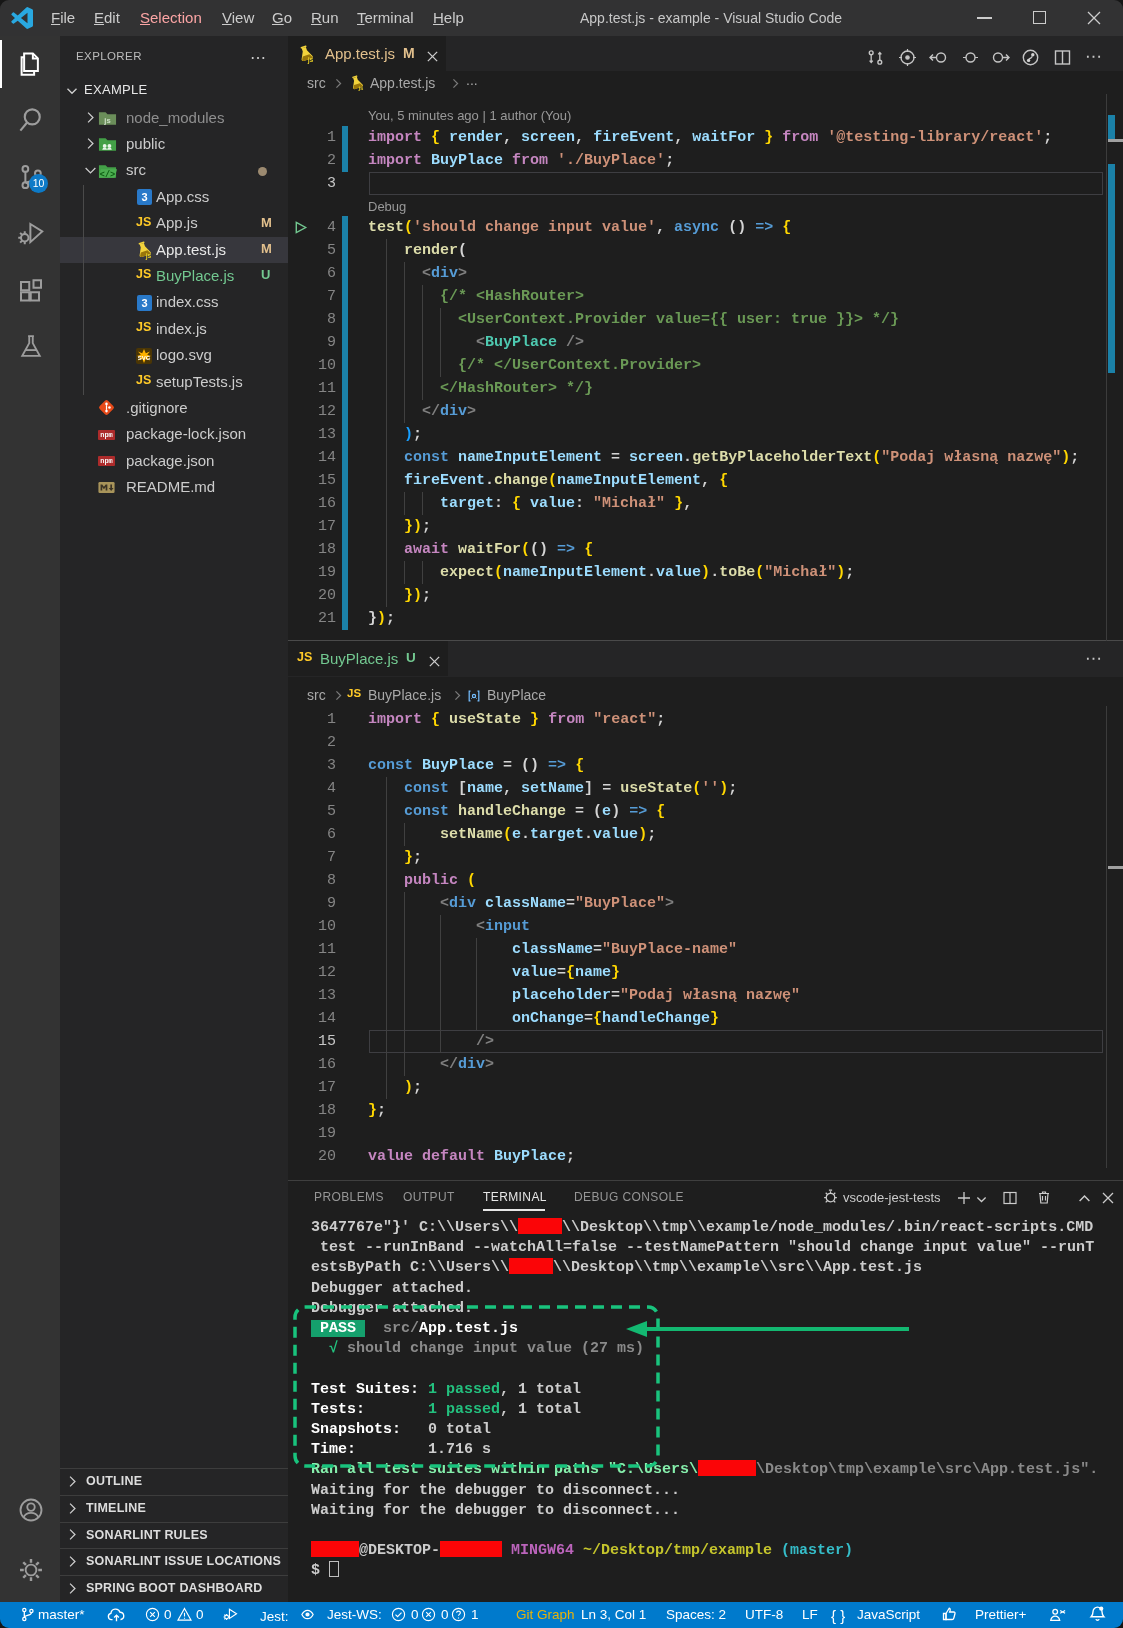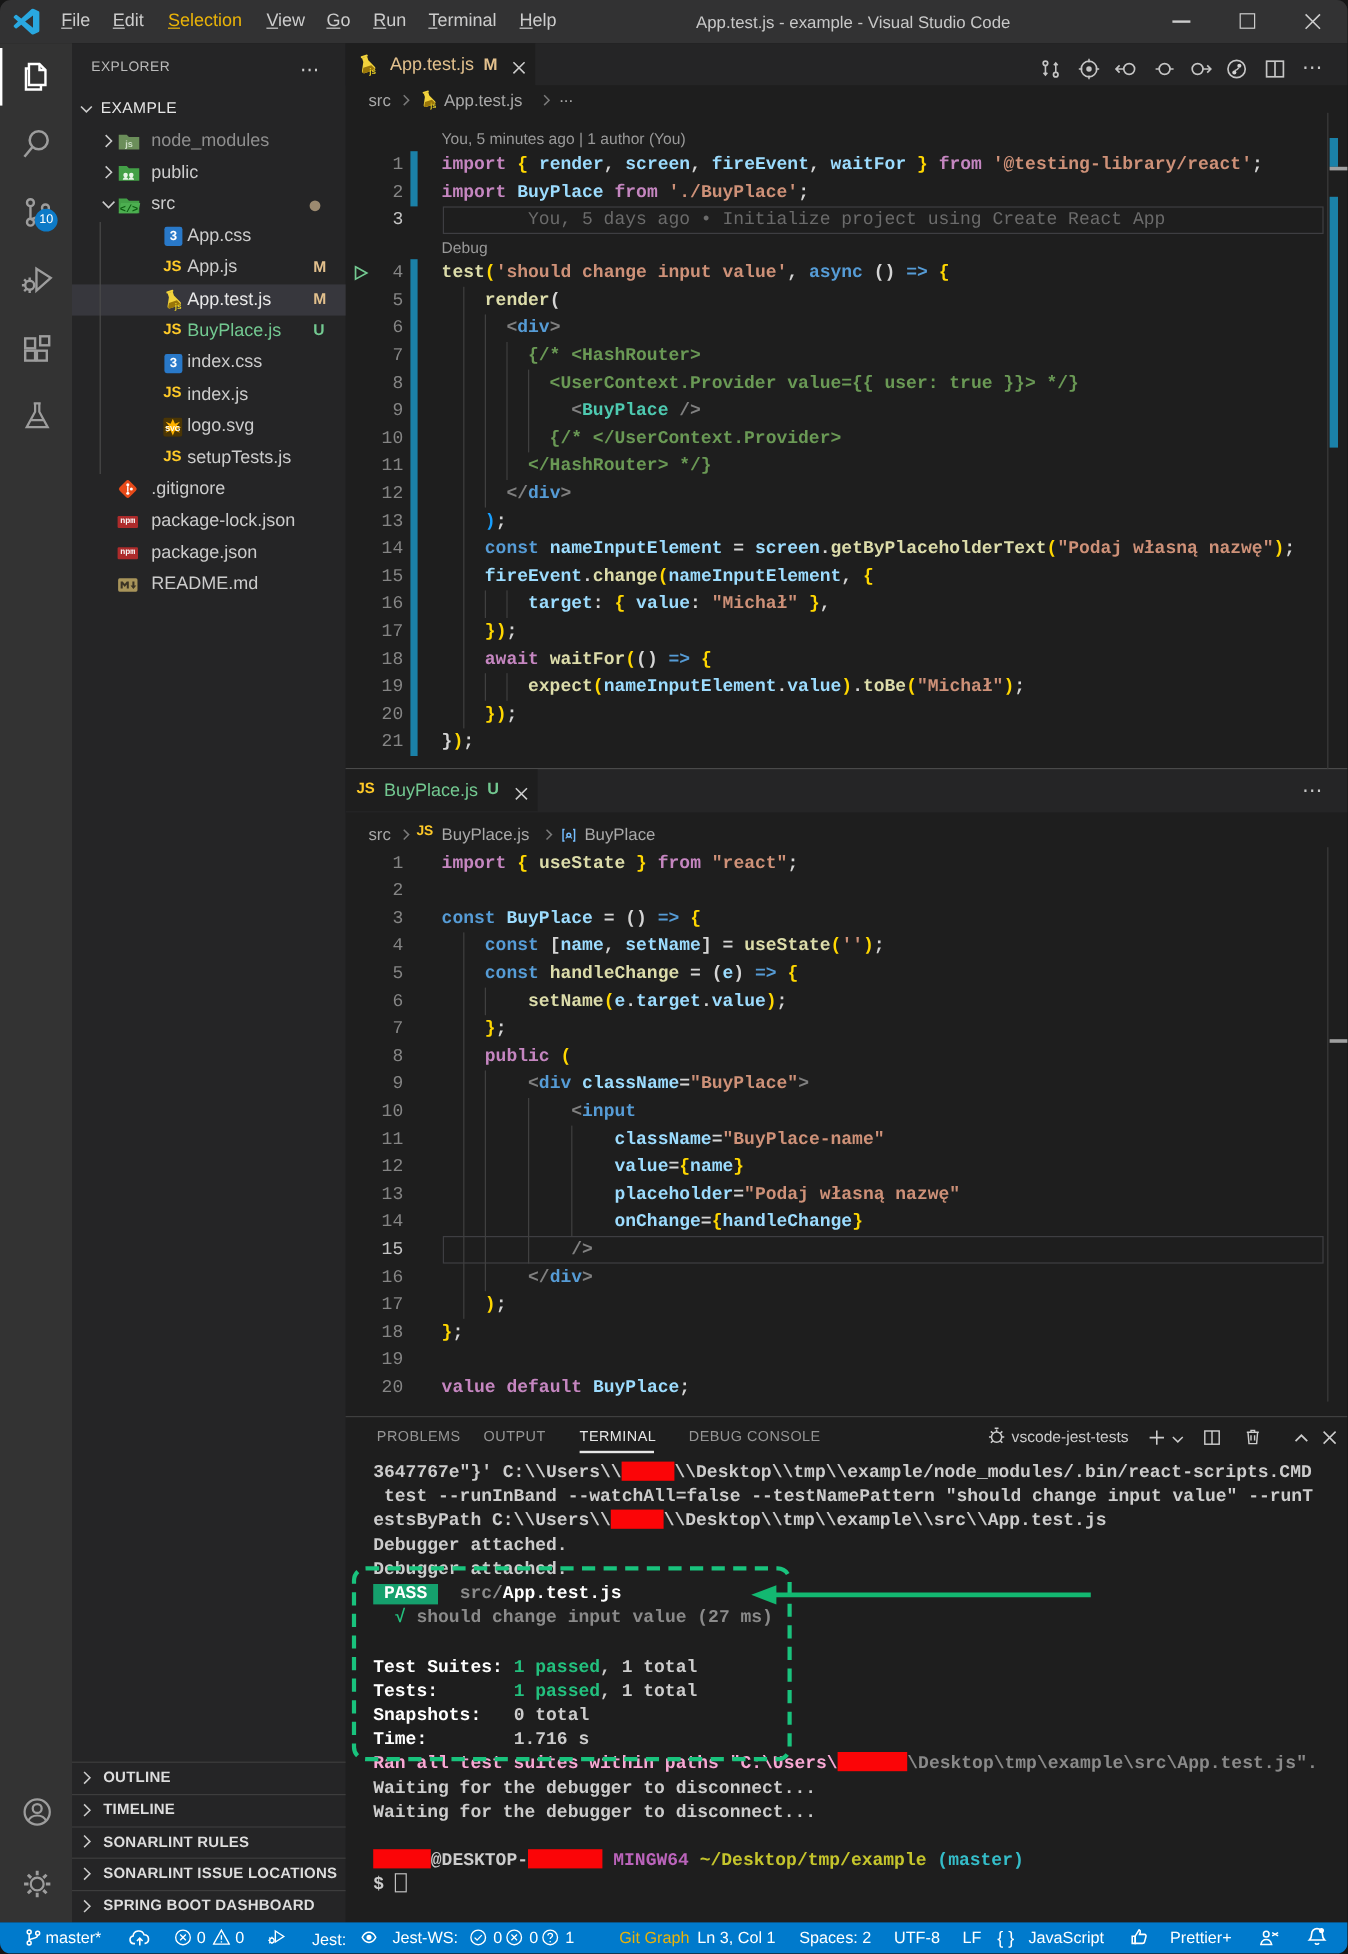--- a/index.html
+++ b/index.html
@@ -17,21 +17,21 @@
     <div class="abs" style="left:288px;top:36px;width:835px;height:35px;background:#252526"></div>
     <div class="abs" style="left:288px;top:641px;width:835px;height:36px;background:#252526"></div>
     <div class="abs" style="left:288px;top:640px;width:835px;height:1px;background:#4a4a4a"></div>
     <div class="abs" style="left:288px;top:1180px;width:835px;height:1px;background:#3f3f3f"></div>
     <div class="abs" style="left:0;top:1602px;width:1123px;height:26px;background:#007acc"></div>
     <svg class="abs" style="left:11px;top:7px" width="22" height="22" viewBox="0 0 100 100">
 <path fill="#29a8e0" fill-rule="evenodd" d="M96.5 10.7 76.7 1.2a6 6 0 0 0-6.8 1.2L30.6 38.2 13.5 25.2a4 4 0 0 0-5.1.2L3.1 30.2a4 4 0 0 0 0 5.9L17.9 50 3.1 64.1a4 4 0 0 0 0 5.9l5.3 4.8a4 4 0 0 0 5.1.2l17.1-13 39.3 35.8a6 6 0 0 0 6.8 1.2l19.8-9.5A6 6 0 0 0 100 84V16.1a6 6 0 0 0-3.5-5.4zM75 73.3 45.2 50 75 26.7z"></path>
 </svg>
     <div class="abs" style="left:51px;top:9px;font-size:15px;color:#cccccc"><span style="text-decoration:underline">F</span>ile</div>
     <div class="abs" style="left:94px;top:9px;font-size:15px;color:#cccccc"><span style="text-decoration:underline">E</span>dit</div>
-    <div class="abs" style="left:140px;top:9px;font-size:15px;color:#eab308"><span style="text-decoration:underline">S</span>election</div>
+    <div class="abs" style="left:140px;top:9px;font-size:15px;color:#fca5a5"><span style="text-decoration:underline">S</span>election</div>
     <div class="abs" style="left:222px;top:9px;font-size:15px;color:#cccccc"><span style="text-decoration:underline">V</span>iew</div>
     <div class="abs" style="left:272px;top:9px;font-size:15px;color:#cccccc"><span style="text-decoration:underline">G</span>o</div>
     <div class="abs" style="left:311px;top:9px;font-size:15px;color:#cccccc"><span style="text-decoration:underline">R</span>un</div>
     <div class="abs" style="left:357px;top:9px;font-size:15px;color:#cccccc"><span style="text-decoration:underline">T</span>erminal</div>
     <div class="abs" style="left:433px;top:9px;font-size:15px;color:#cccccc"><span style="text-decoration:underline">H</span>elp</div>
     <div class="abs" style="left:580px;top:10px;font-size:14px;color:#c8c8c8">App.test.js - example - Visual Studio Code</div>
     <div class="abs" style="left:977px;top:17px;width:15px;height:1.5px;background:#cccccc"></div>
     <div class="abs" style="left:1033px;top:11px;width:13px;height:13px;border:1.2px solid #cccccc"></div>
     <svg class="abs" style="left:1087px;top:11px" width="14" height="14" viewBox="0 0 14 14">
       <path stroke="#cccccc" stroke-width="1.3" d="M1 1l12 12M13 1L1 13"></path>
@@ -273,21 +273,20 @@
     <div class="ln" style="left:288px;top:492px;color:#858585">16</div>
     <div class="ln" style="left:288px;top:515px;color:#858585">17</div>
     <div class="ln" style="left:288px;top:538px;color:#858585">18</div>
     <div class="ln" style="left:288px;top:561px;color:#858585">19</div>
     <div class="ln" style="left:288px;top:584px;color:#858585">20</div>
     <div class="ln" style="left:288px;top:607px;color:#858585">21</div>
     <svg class="abs" style="left:293px;top:220px" width="15" height="15" viewBox="0 0 16 16" fill="none" stroke="#73c991" stroke-width="1.5">
       <path d="M3.5 2.5l10 5.5-10 5.5z"></path>
     </svg>
     <div class="abs" style="left:369px;top:172px;width:734px;height:23px;border:1px solid #3e3e42"></div>
-    <div class="cl" style="left:440px;top:172px;color:#6b6b6b;font-weight:400">You, 5 days ago • Initialize project using Create React App</div>
     <div class="abs" style="left:368px;top:199px;font-size:13px;color:#999999">Debug</div>
     <div class="guide" style="left:386px;top:239px;height:368px"></div>
     <div class="guide" style="left:404px;top:262px;height:161px"></div>
     <div class="guide" style="left:422px;top:285px;height:115px"></div>
     <div class="guide" style="left:440px;top:308px;height:69px"></div>
     <div class="guide" style="left:404px;top:492px;height:23px"></div>
     <div class="guide" style="left:422px;top:492px;height:23px"></div>
     <div class="guide" style="left:404px;top:561px;height:23px"></div>
     <div class="guide" style="left:422px;top:561px;height:23px"></div>
     <div class="cl" style="left:368px;top:126.0px"><span style="color:#C586C0">import</span><span style="color:#D4D4D4"> </span><span style="color:#FFD700">{</span><span style="color:#D4D4D4"> </span><span style="color:#9CDCFE">render</span><span style="color:#D4D4D4">, </span><span style="color:#9CDCFE">screen</span><span style="color:#D4D4D4">, </span><span style="color:#9CDCFE">fireEvent</span><span style="color:#D4D4D4">, </span><span style="color:#9CDCFE">waitFor</span><span style="color:#D4D4D4"> </span><span style="color:#FFD700">}</span><span style="color:#D4D4D4"> </span><span style="color:#C586C0">from</span><span style="color:#D4D4D4"> </span><span style="color:#CE9178">'@testing-library/react'</span><span style="color:#D4D4D4">;</span></div>
@@ -418,21 +417,21 @@
     <div class="trow" style="top:1258.4px">estsByPath C:\\Users\\<span style="display:inline-block;background:#fb0507;width:44px;height:16px;vertical-align:-3px"></span>\\Desktop\\tmp\\example\\src\\App.test.js</div>
     <div class="trow" style="top:1278.6px">Debugger attached.</div>
     <div class="trow" style="top:1298.8px">Debugger attached.</div>
     <div class="trow" style="top:1319.0px"><span style="background:#15a06d;color:#ffffff"> PASS </span>  <span style="color:#8a8a8a">src/</span><span style="color:#fff">App.test.js</span></div>
     <div class="trow" style="top:1339.2px">  <span style="color:#23c07e">√</span><span style="color:#8a8a8a"> should change input value (27 ms)</span></div>
     <div class="trow" style="top:1359.4px"></div>
     <div class="trow" style="top:1379.6px"><span style="color:#fff">Test Suites: </span><span style="color:#23c07e">1 passed</span>, 1 total</div>
     <div class="trow" style="top:1399.8px"><span style="color:#fff">Tests:       </span><span style="color:#23c07e">1 passed</span>, 1 total</div>
     <div class="trow" style="top:1420.0px"><span style="color:#fff">Snapshots:   </span>0 total</div>
     <div class="trow" style="top:1440.2px"><span style="color:#fff">Time:        </span>1.716 s</div>
-    <div class="trow" style="top:1460.4px"><span style="color:#f9a8d4">Ran all test suites within paths "C:\Users\</span><span style="display:inline-block;background:#fb0507;width:58px;height:16px;vertical-align:-3px"></span><span style="color:#8a8a8a">\Desktop\tmp\example\src\App.test.js".</span></div>
+    <div class="trow" style="top:1460.4px"><span style="color:#86efac">Ran all test suites within paths "C:\Users\</span><span style="display:inline-block;background:#fb0507;width:58px;height:16px;vertical-align:-3px"></span><span style="color:#8a8a8a">\Desktop\tmp\example\src\App.test.js".</span></div>
     <div class="trow" style="top:1480.6px">Waiting for the debugger to disconnect...</div>
     <div class="trow" style="top:1500.8px">Waiting for the debugger to disconnect...</div>
     <div class="trow" style="top:1521.0px"></div>
     <div class="trow" style="top:1541.2px"><span style="display:inline-block;background:#fb0507;width:48px;height:16px;vertical-align:-3px"></span>@DESKTOP-<span style="display:inline-block;background:#fb0507;width:62px;height:16px;vertical-align:-3px"></span> <span style="color:#bb64bb">MINGW64</span> <span style="color:#c5c52c">~/Desktop/tmp/example</span> <span style="color:#35bdc9">(master)</span></div>
     <div class="trow" style="top:1561.4px">$ <span style="display:inline-block;width:10px;height:16px;border:1px solid #c0c0c0;vertical-align:-3px"></span></div>
     <svg class="abs" style="left:290px;top:1300px" width="380" height="176" viewBox="0 0 380 176" fill="none">
 <rect x="5" y="7" width="363" height="159" rx="10" stroke="#19c37d" stroke-width="3.5" stroke-dasharray="11 7"></rect>
     </svg>
     <svg class="abs" style="left:615px;top:1318px" width="300" height="22" viewBox="0 0 300 22" fill="none">
 <path d="M30 11H294" stroke="#13b871" stroke-width="4"></path>

